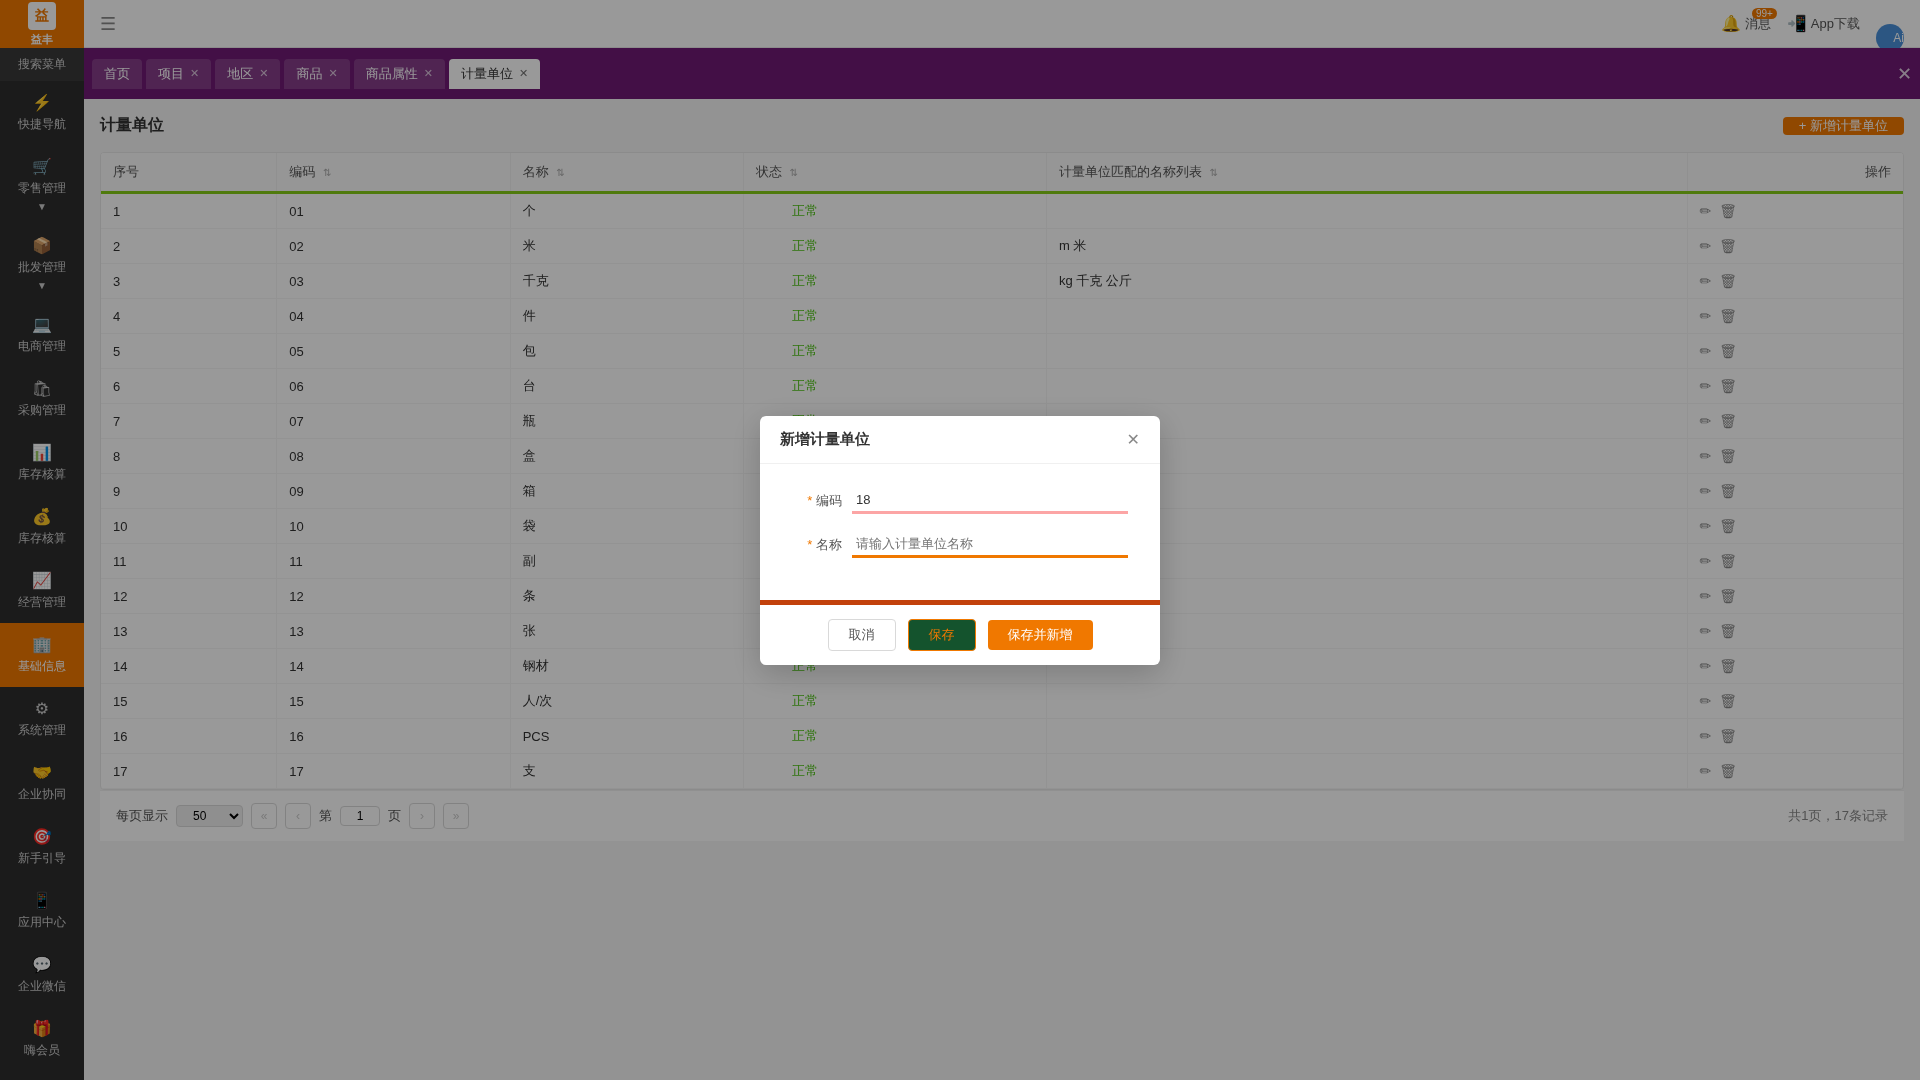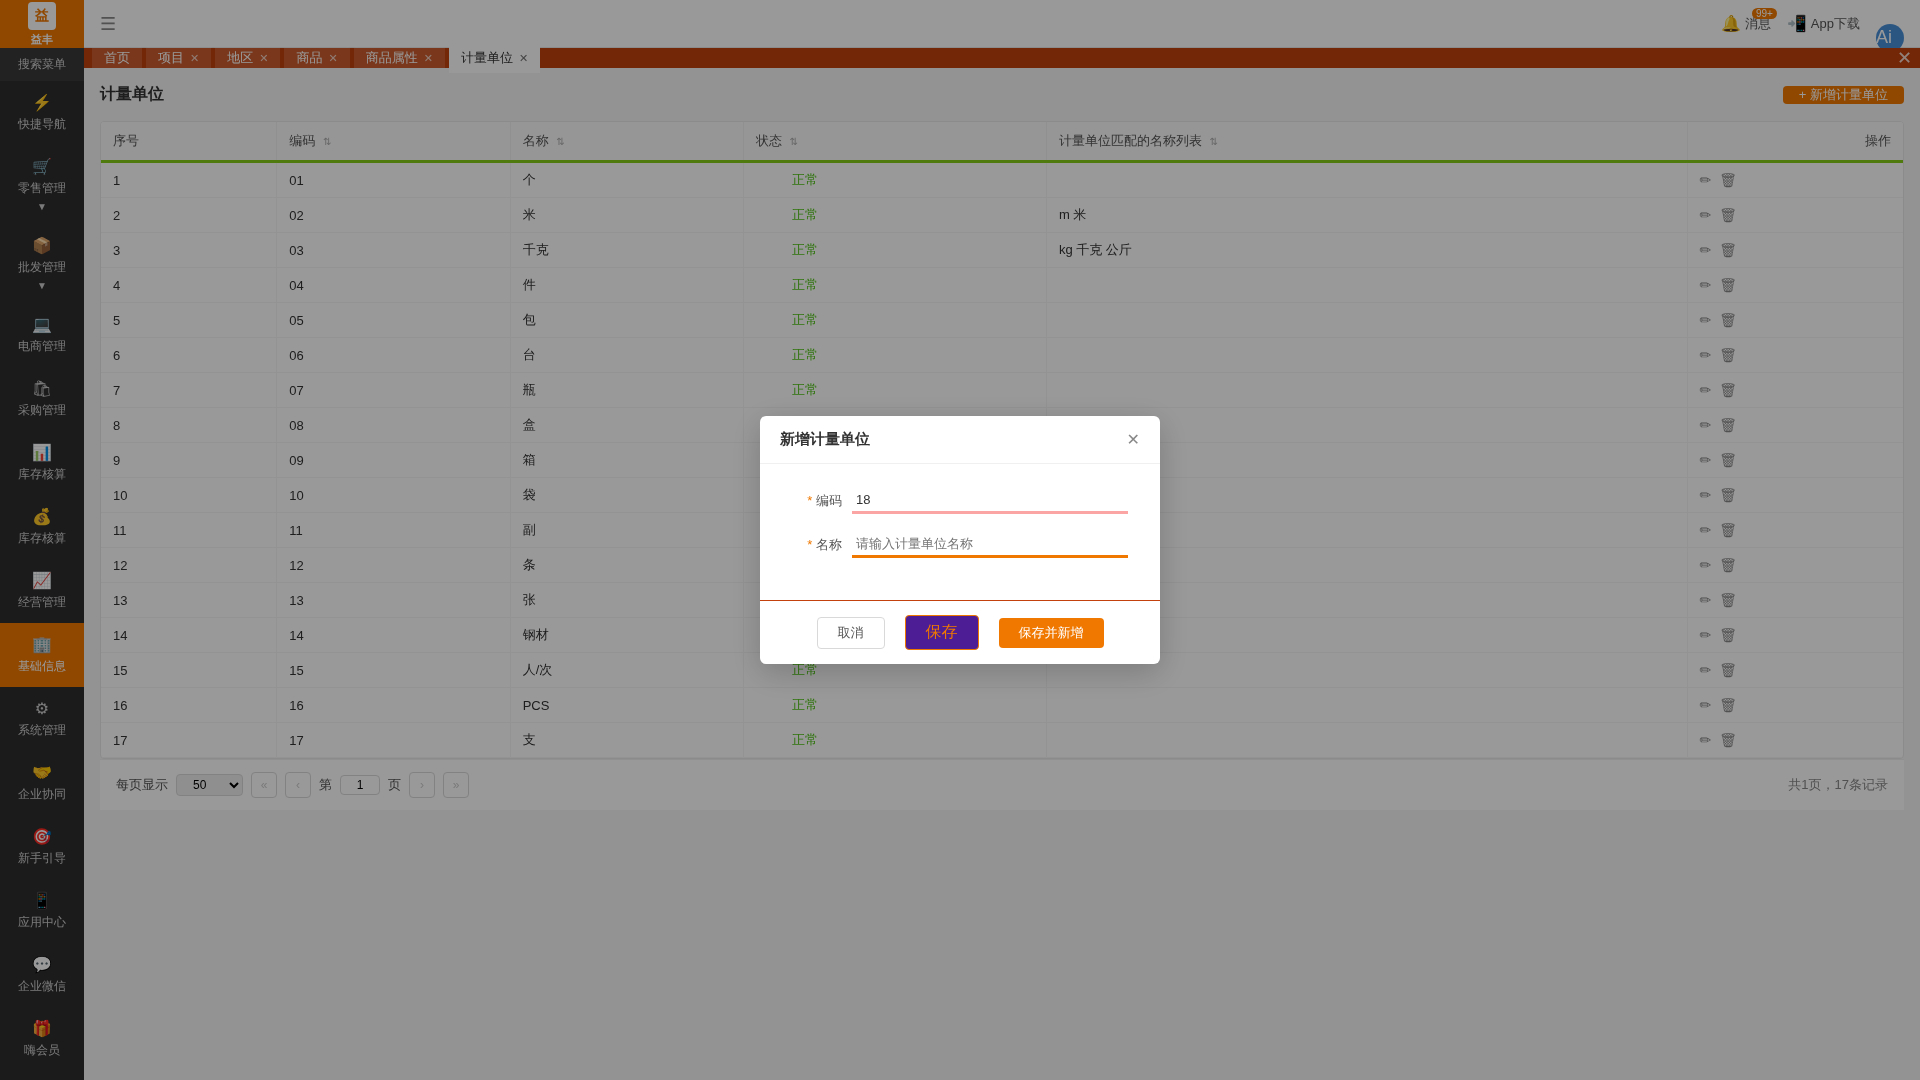--- a/index.html
+++ b/index.html
@@ -127,30 +127,30 @@
       min-width: 16px;
       text-align: center;
     }
     .avatar {
       width: 28px;
       height: 28px;
       border-radius: 50%;
       background: #4a90d9;
       display: flex;
       align-items: center;
-      justify-content: flex-start;
+      justify-content: flex-end;
       color: white;
-      font-size: 18px;
+      font-size: 12px;
       margin-top: 28px;
     }
 
     
     .tabbar {
-      background: #c2410c;
-      height: 20px;
+      background: #701a75;
+      height: 51px;
       display: flex;
       align-items: center;
       padding: 0 8px;
       gap: 4px;
       flex-shrink: 0;
     }
     .tab {
       background: rgba(255,255,255,0.15);
       color: white;
       padding: 4px 12px;
@@ -372,43 +372,43 @@
       padding: 4px 4px;
       font-size: 13px;
       outline: none;
       color: #333;
     }
     .form-input.focused {
       border-bottom-color: #f07800;
     }
     .modal-footer {
       padding: 14px 28px;
-      border-top: 1px solid #c2410c;
+      border-top: 5px solid #c2410c;
       display: flex;
       align-items: center;
       justify-content: center;
-      gap: 20px;
+      gap: 12px;
     }
     .btn-cancel {
       border: 1px solid #d9d9d9;
       background: white;
       color: #555;
       padding: 6px 20px;
       border-radius: 4px;
       cursor: pointer;
       font-size: 13px;
     }
     .btn-save {
       border: 1px solid #f07800;
-      background: #4c1d95;
+      background: #14532d;
       color: #f07800;
       padding: 6px 20px;
       border-radius: 4px;
       cursor: pointer;
-      font-size: 16px;
+      font-size: 13px;
       text-align: right;
     }
     .btn-save-continue {
       background: #f07800;
       color: white;
       border: none;
       padding: 6px 20px;
       border-radius: 4px;
       cursor: pointer;
       font-size: 13px;

